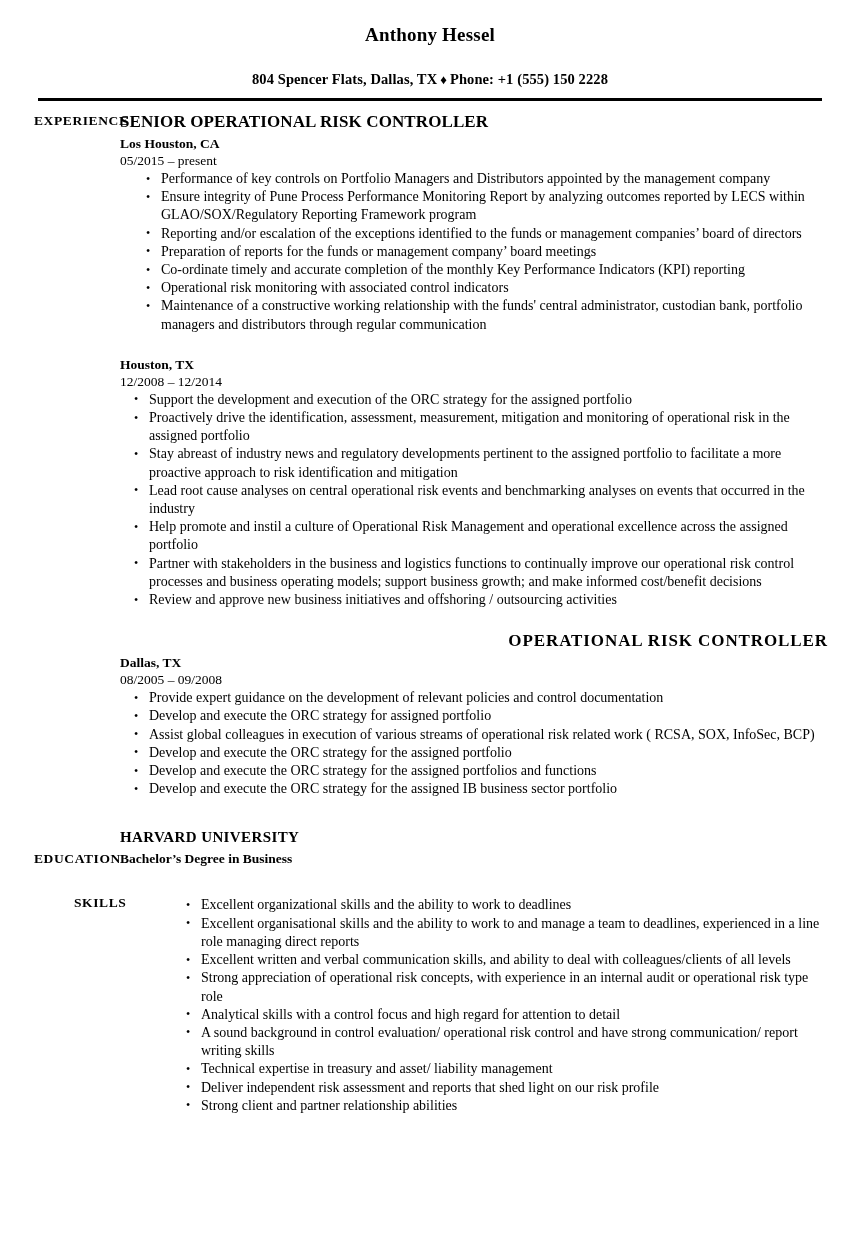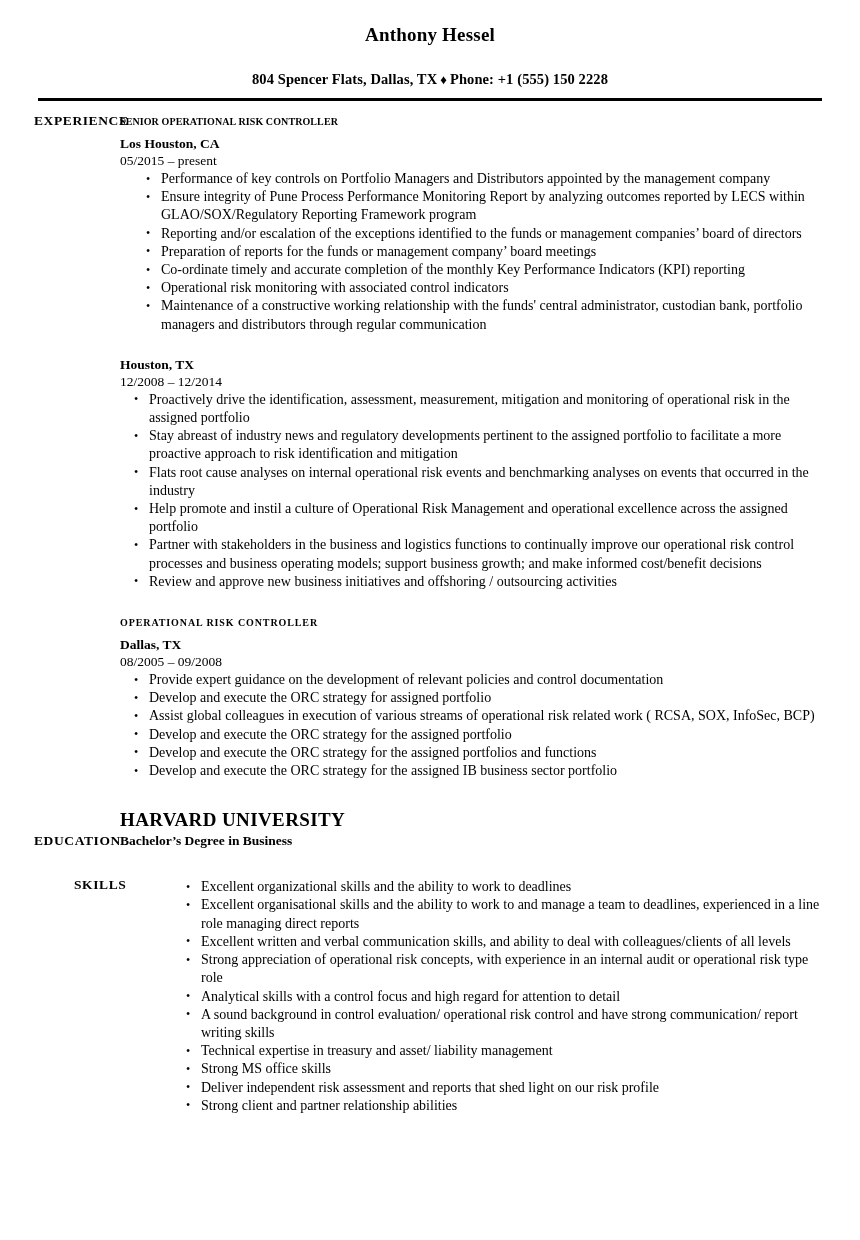--- a/index.html
+++ b/index.html
@@ -76,26 +76,26 @@
     box-sizing: border-box;
   }
 
   
   #experience-section { margin-top: 11px; }
 
   .job { margin-bottom: 0; }
   .job + .job { margin-top: 22px; }
 
   .job-title {
-    font-size: 10px;
+    font-size: 17px;
     font-weight: bold;
     line-height: 19px;
     letter-spacing: 0.1px;
   }
-  .job-title.spaced { letter-spacing: 0.9px; }
+  .job-title.spaced { letter-spacing: 0.9px; text-align: right; }
 
   .job-location {
     font-size: 13.5px;
     font-weight: bold;
     line-height: 17px;
     margin-top: 4px;
   }
   .job-dates {
     font-size: 13.5px;
     font-weight: normal;
@@ -122,21 +122,21 @@
     top: -0.5px;
     font-size: 12px;
     line-height: 18.2px;
   }
   ul.bullets.indent-deep > li { padding-left: 41px; }
   ul.bullets.indent-deep > li::before { left: 26px; }
 
   
   #education-section { margin-top: 30px; align-items: flex-end; }
   .school-name {
-    font-size: 19px;
+    font-size: 15px;
     font-weight: bold;
     line-height: 19px;
     letter-spacing: 0.4px;
   }
   .degree-name {
     font-size: 13.5px;
     font-weight: bold;
     line-height: 18px;
     margin-top: 3px;
   }
@@ -176,23 +176,24 @@
           <li>Co-ordinate timely and accurate completion of the monthly Key Performance Indicators (KPI) reporting</li>
           <li>Operational risk monitoring with associated control indicators</li>
           <li>Maintenance of a constructive working relationship with the funds' central administrator, custodian bank, portfolio managers and distributors through regular communication</li>
         </ul>
       </div>
 
       <div class="job">
         <div class="job-location">Houston, TX</div>
         <div class="job-dates">12/2008 – 12/2014</div>
         <ul class="bullets">
+          <li>Support the development and execution of the ORC strategy for the assigned portfolio</li>
           <li>Proactively drive the identification, assessment, measurement, mitigation and monitoring of operational risk in the assigned portfolio</li>
           <li>Stay abreast of industry news and regulatory developments pertinent to the assigned portfolio to facilitate a more proactive approach to risk identification and mitigation</li>
-          <li>Flats root cause analyses on internal operational risk events and benchmarking analyses on events that occurred in the industry</li>
+          <li>Lead root cause analyses on central operational risk events and benchmarking analyses on events that occurred in the industry</li>
           <li>Help promote and instil a culture of Operational Risk Management and operational excellence across the assigned portfolio</li>
           <li>Partner with stakeholders in the business and logistics functions to continually improve our operational risk control processes and business operating models; support business growth; and make informed cost/benefit decisions</li>
           <li>Review and approve new business initiatives and offshoring / outsourcing activities</li>
         </ul>
       </div>
 
       <div class="job">
         <div class="job-title spaced">OPERATIONAL RISK CONTROLLER</div>
         <div class="job-location">Dallas, TX</div>
         <div class="job-dates">08/2005 – 09/2008</div>
@@ -225,20 +226,19 @@
     </div>
     <div class="section-body-col">
       <ul class="bullets indent-deep">
         <li>Excellent organizational skills and the ability to work to deadlines</li>
         <li>Excellent organisational skills and the ability to work to and manage a team to deadlines, experienced in a line role managing direct reports</li>
         <li>Excellent written and verbal communication skills, and ability to deal with colleagues/clients of all levels</li>
         <li>Strong appreciation of operational risk concepts, with experience in an internal audit or operational risk type role</li>
         <li>Analytical skills with a control focus and high regard for attention to detail</li>
         <li>A sound background in control evaluation/ operational risk control and have strong communication/ report writing skills</li>
         <li>Technical expertise in treasury and asset/ liability management</li>
-        <li>Strong MS office skills</li>
         <li>Deliver independent risk assessment and reports that shed light on our risk profile</li>
         <li>Strong client and partner relationship abilities</li>
       </ul>
     </div>
   </div>
 
 </div>
 
 </body></html>

